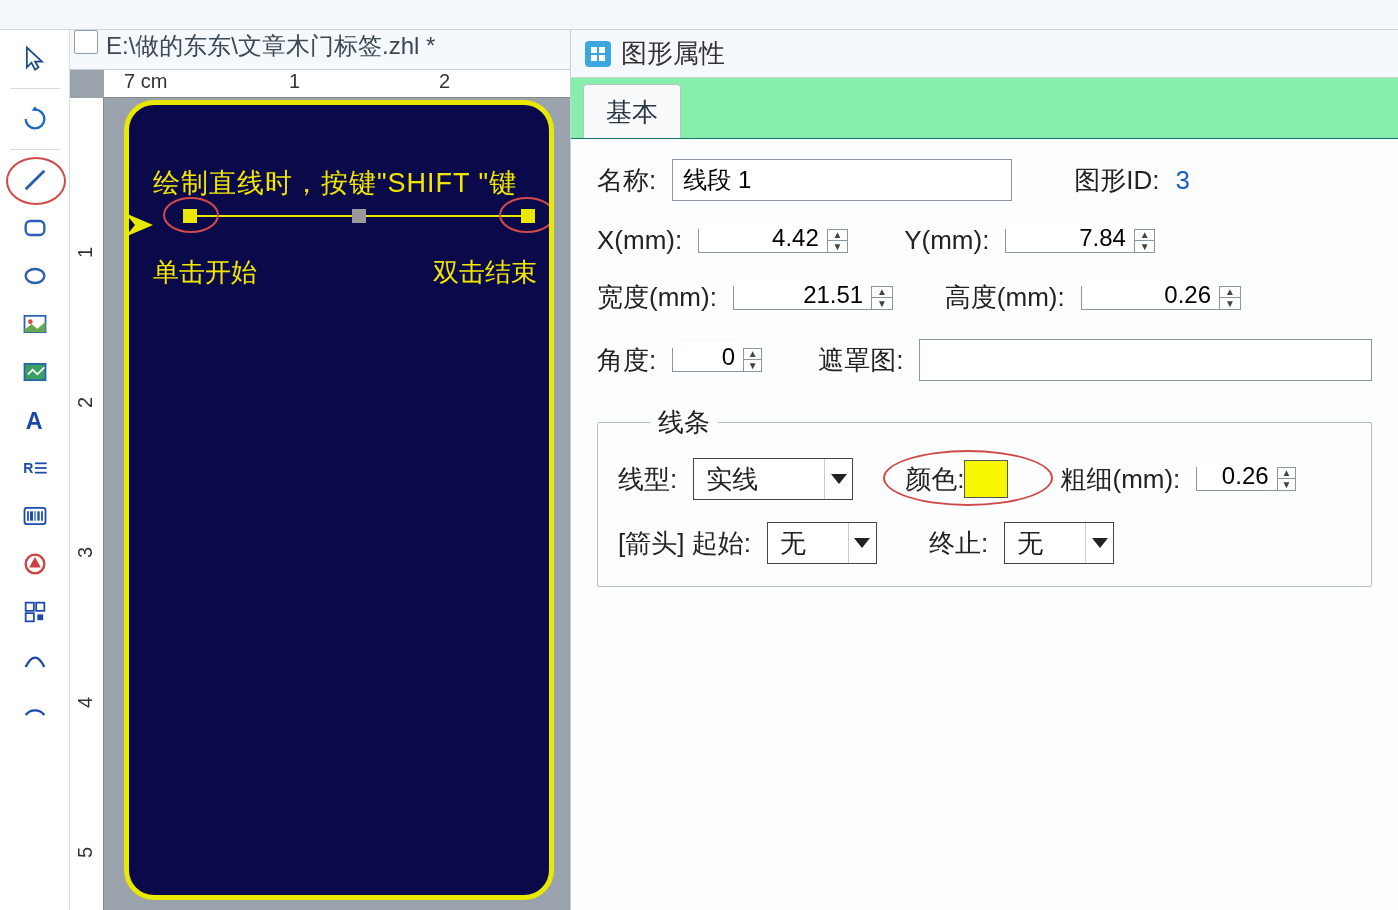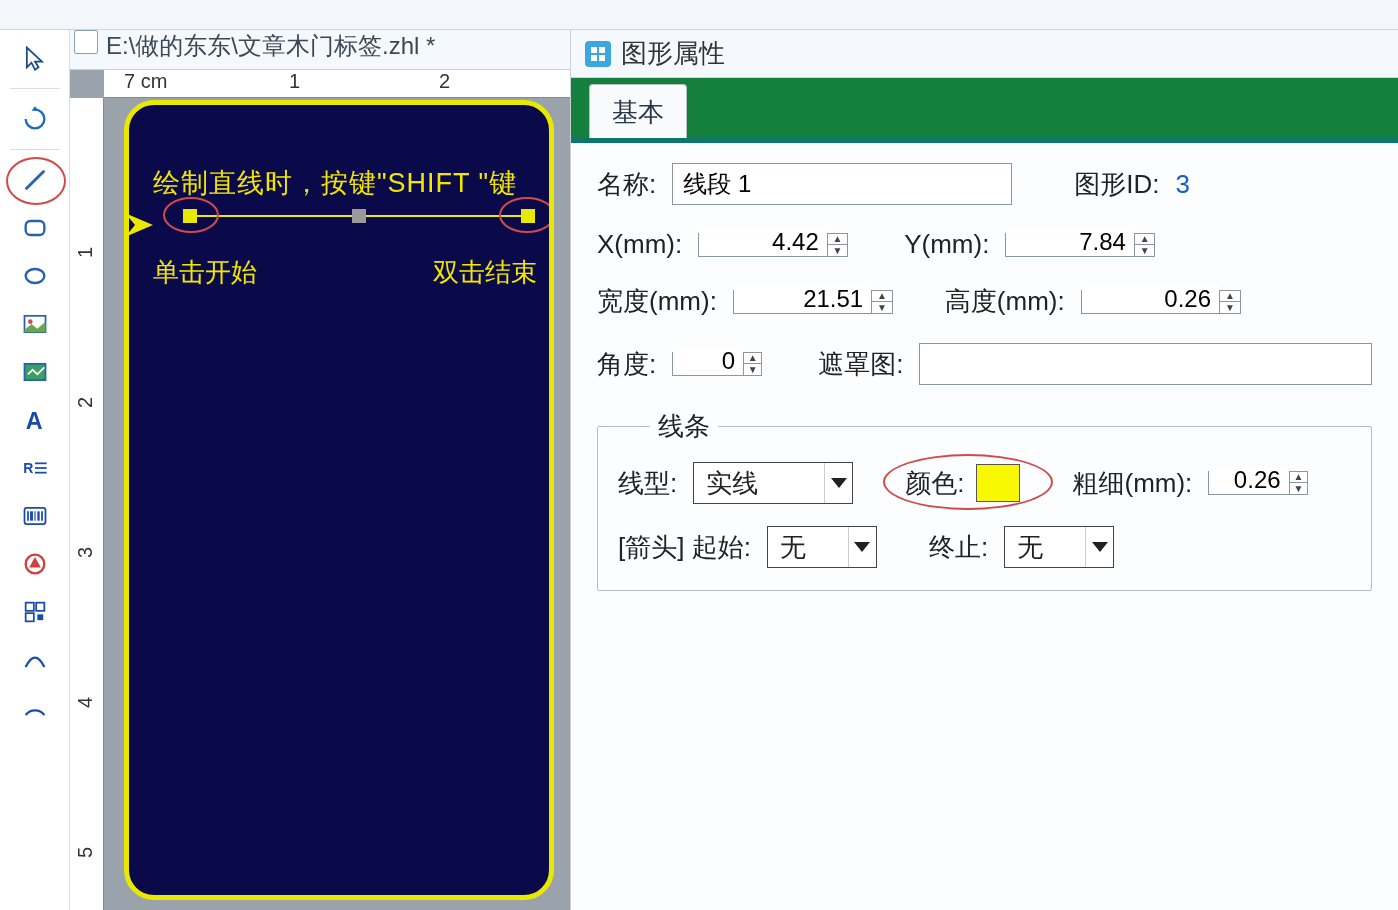--- a/index.html
+++ b/index.html
@@ -41,40 +41,40 @@
 .anno-yellow { position:absolute; color:#f2e600; font-size:26px;}
 .arrow-yellow { position:absolute; left:-44px; top:90px; width:0; height:0; }
 .arrow-yellow svg {width:70px; height:50px;}
 
 
 .prop-panel { flex:1; background:#fcfdfe; border-left:1px solid #c9d0d8; display:flex; flex-direction:column;}
 .prop-header { height:48px; display:flex; align-items:center; gap:10px; padding:0 14px; border-bottom:1px solid #d0d6dc; background:#f5f8fc;}
 .prop-header .badge { width:26px; height:26px; background:#3aa7e0; border-radius:4px; display:flex; align-items:center; justify-content:center;}
 .prop-header .badge svg{width:18px;height:18px;}
 .prop-header .title { font-size:26px; color:#333;}
-.tabs-row { display:flex; background:#15803d; border-bottom:5px solid #0f766e; padding-left:18px;}
+.tabs-row { display:flex; background:#86efac; border-bottom:1px solid #0f766e; padding-left:12px;}
 .tabs-row .tab { padding:10px 22px 8px; font-size:26px; color:#2a3644; background:#f8fafc; border:1px solid #b8c0c8; border-bottom:none; border-radius:4px 4px 0 0; margin-top:6px;}
 .form-area { padding:20px 26px; font-size:26px; color:#222; display:flex; flex-direction:column; gap:24px;}
 .row { display:flex; align-items:center; gap:16px; flex-wrap:wrap;}
 .row label { font-size:26px; color:#222;}
 .text-input { border:1px solid #8a96a4; padding:4px 10px; font-size:24px; height:42px; background:#fff;}
 .num-input { border:1px solid #8a96a4; height:24px; display:flex; align-items:flex-end; background:#fff;}
 .num-input input { border:none; text-align:right; padding:0 8px; font-size:24px; width:100%;}
 .num-input .spinners { width:24px; display:flex; flex-direction:column; border-left:1px solid #8a96a4;}
 .num-input .spinners div{flex:1; display:flex; align-items:center; justify-content:center; font-size:10px; color:#444; cursor:pointer;}
 .num-input .spinners div:first-child{border-bottom:1px solid #8a96a4;}
 .id-val { color:#1560c0; font-size:26px;}
 fieldset.line-box { border:1px solid #b4bcc6; padding:18px 20px 22px; border-radius:2px;}
 fieldset.line-box legend { font-size:26px; padding:0 8px; color:#222;margin-left:32px;}
 .combo { border:1px solid #444; height:42px; display:flex; align-items:center; background:#fff;}
 .combo .val{ flex:1; padding:0 12px; font-size:26px;font-family:Liberation Serif, serif;}
 .combo .arrow{ width:28px; height:100%; background:#fff; display:flex; align-items:center; justify-content:center; border-left:1px solid #ccc;}
 .combo .arrow::after{content:""; border-left:8px solid transparent; border-right:8px solid transparent; border-top:10px solid #222;}
 .color-swatch { width:44px; height:38px; background:#f8f800; border:1px solid #555;}
-.color-group { position:relative; display:flex; align-items:center; gap:12px;justify-content:center;}
+.color-group { position:relative; display:flex; align-items:center; justify-content:center;}
 .color-group .red-oval{ left:-22px; top:-10px; width:170px; height:56px;}
 .chk { width:22px; height:22px; border:1px solid #3b80c4; background:linear-gradient(#eaf4ff,#cfe4fb); display:inline-block; vertical-align:middle; margin-right:6px;}
 </style>
 </head>
 <body>
 
 <div class="top-frag">
   <span class="ghost"></span>
 </div>
 

